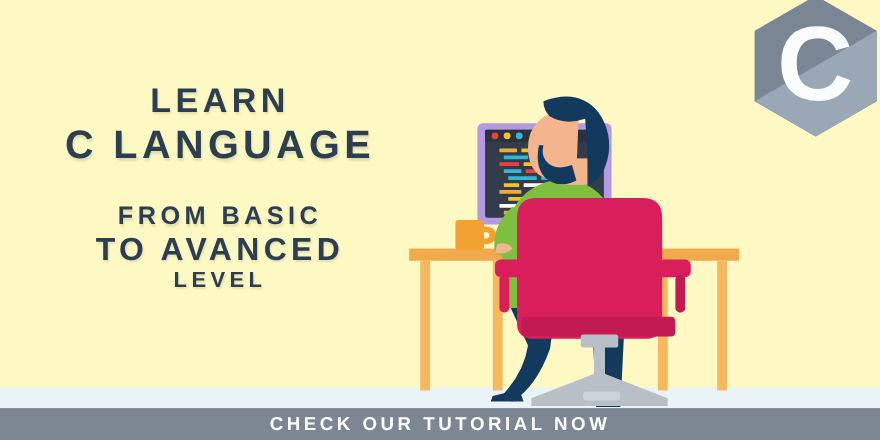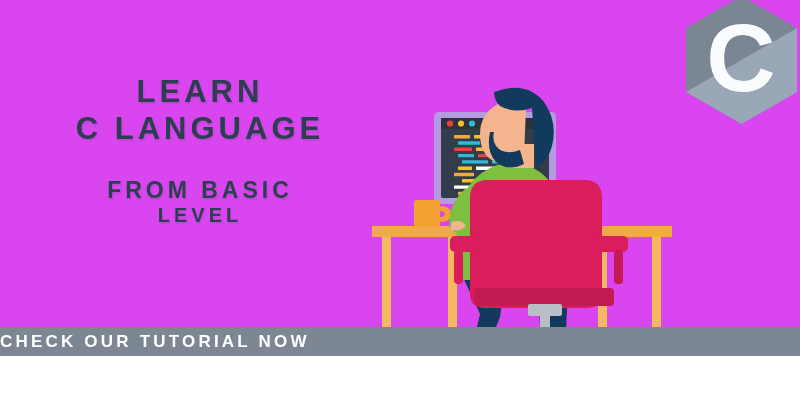--- a/index.html
+++ b/index.html
@@ -3,23 +3,23 @@
 <meta charset="utf-8">
 <style>
   html, body {
     margin: 0;
     padding: 0;
     background: #ffffff;
   }
   #banner {
     position: relative;
     width: 800px;
-    height: 356px;
+    height: 400px;
     overflow: hidden;
-    background: #d946ef;
+    background: #fef9c3;
     font-family: "Liberation Sans", sans-serif;
     user-select: none;
   }
 
   
   #floor {
     position: absolute;
     left: 0; top: 352px;
     width: 800px; height: 20px;
     background: #eaf4f8;
@@ -31,35 +31,35 @@
     left: 0; top: 74px;
     width: 400px;
     text-align: center;
     color: #2c3e50;
     font-weight: bold;
     letter-spacing: 4px;
     line-height: 1.18;
     text-shadow: 1px 2px 2px rgba(44,62,80,0.14);
   }
   #headline .l1 { font-size: 31px; display:block; }
-  #headline .l2 { font-size: 31px; display:block; }
+  #headline .l2 { font-size: 36px; display:block; }
   #headline .gap { display:block; height: 30px; }
   #headline .l3 { font-size: 23px; display:block; }
   #headline .l4 { font-size: 29px; display:block; }
   #headline .l5 { font-size: 20px; display:block; }
 
   
   #cta-bar {
     position: absolute;
     left: 0; bottom: 0;
     width: 800px; height: 29px;
     background: #7d8794;
     display: flex;
     align-items: center;
-    justify-content: flex-start;
+    justify-content: center;
   }
   #cta-text {
     color: #ffffff;
     font-size: 17px;
     font-weight: bold;
     letter-spacing: 3.2px;
   }
 
   
   #c-logo {
@@ -175,20 +175,21 @@
       <path d="M175 268 l62 24 v7 h-62 z M175 268 l-62 24 v7 h62 z" fill="#b9bfc6"></path>
       <rect x="160" y="286" width="34" height="8" rx="3" fill="#cdd3d9"></rect>
     </g>
   </svg>
 
   <div id="headline">
     <span class="l1">LEARN</span>
     <span class="l2">C LANGUAGE</span>
     <span class="gap"></span>
     <span class="l3">FROM BASIC</span>
+    <span class="l4">TO AVANCED</span>
     <span class="l5">LEVEL</span>
   </div>
 
   <svg id="c-logo" viewBox="0 0 125 140">
     <path d="M62.5 6 L118 38 L118 102 L62.5 134 L7 102 L7 38 Z" fill="#7b8694"></path>
     <path d="M118 38 L118 102 L62.5 134 L7 102 Z" fill="#9aa7b6"></path>
     <text x="62" y="101" text-anchor="middle" font-family="'Liberation Sans', sans-serif" font-size="96" font-weight="bold" fill="#fbfcfd">C</text>
   </svg>
 
   <div id="cta-bar">

